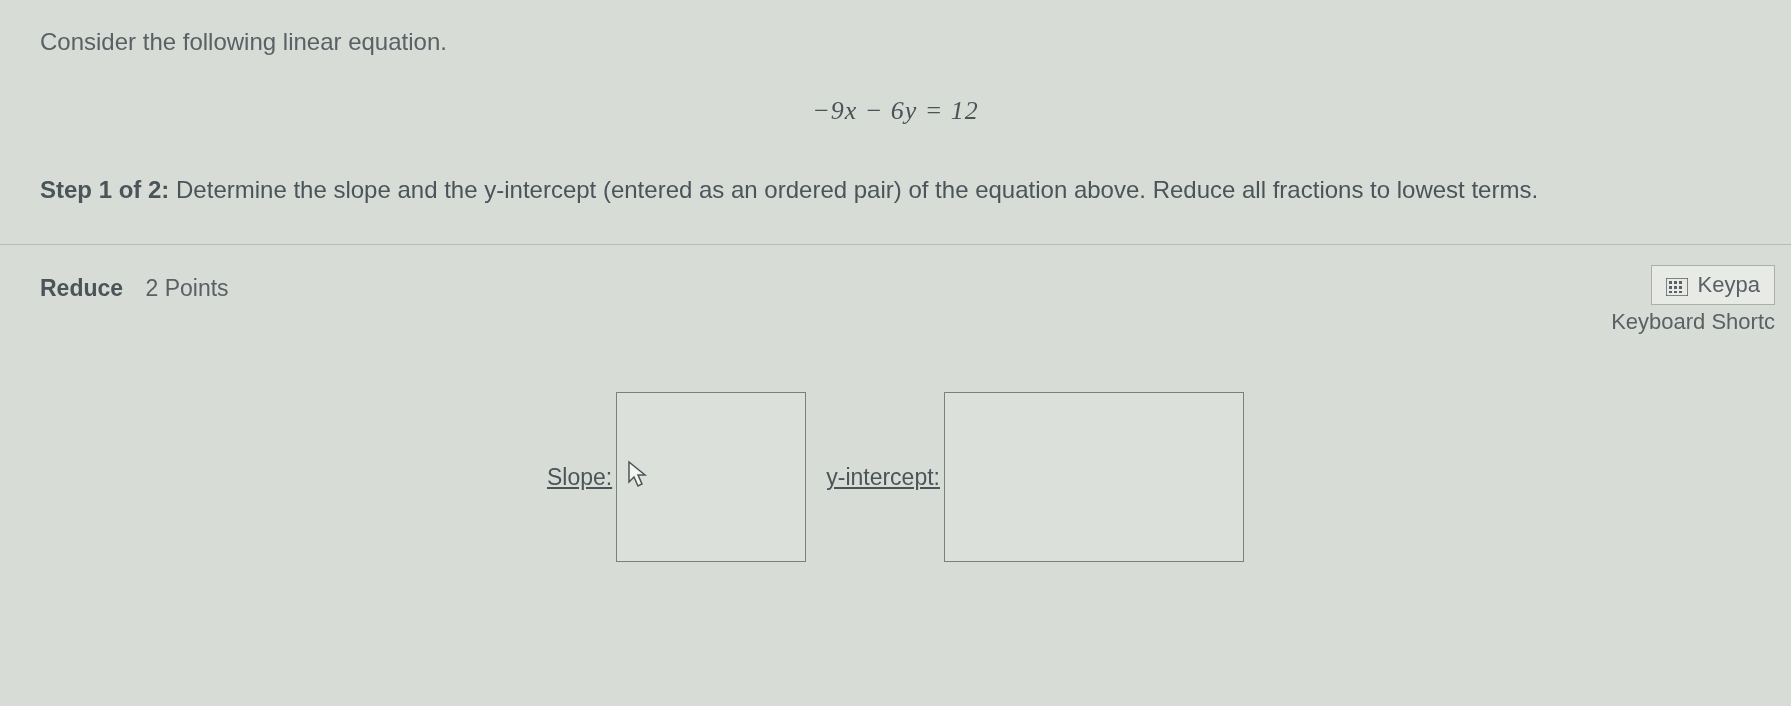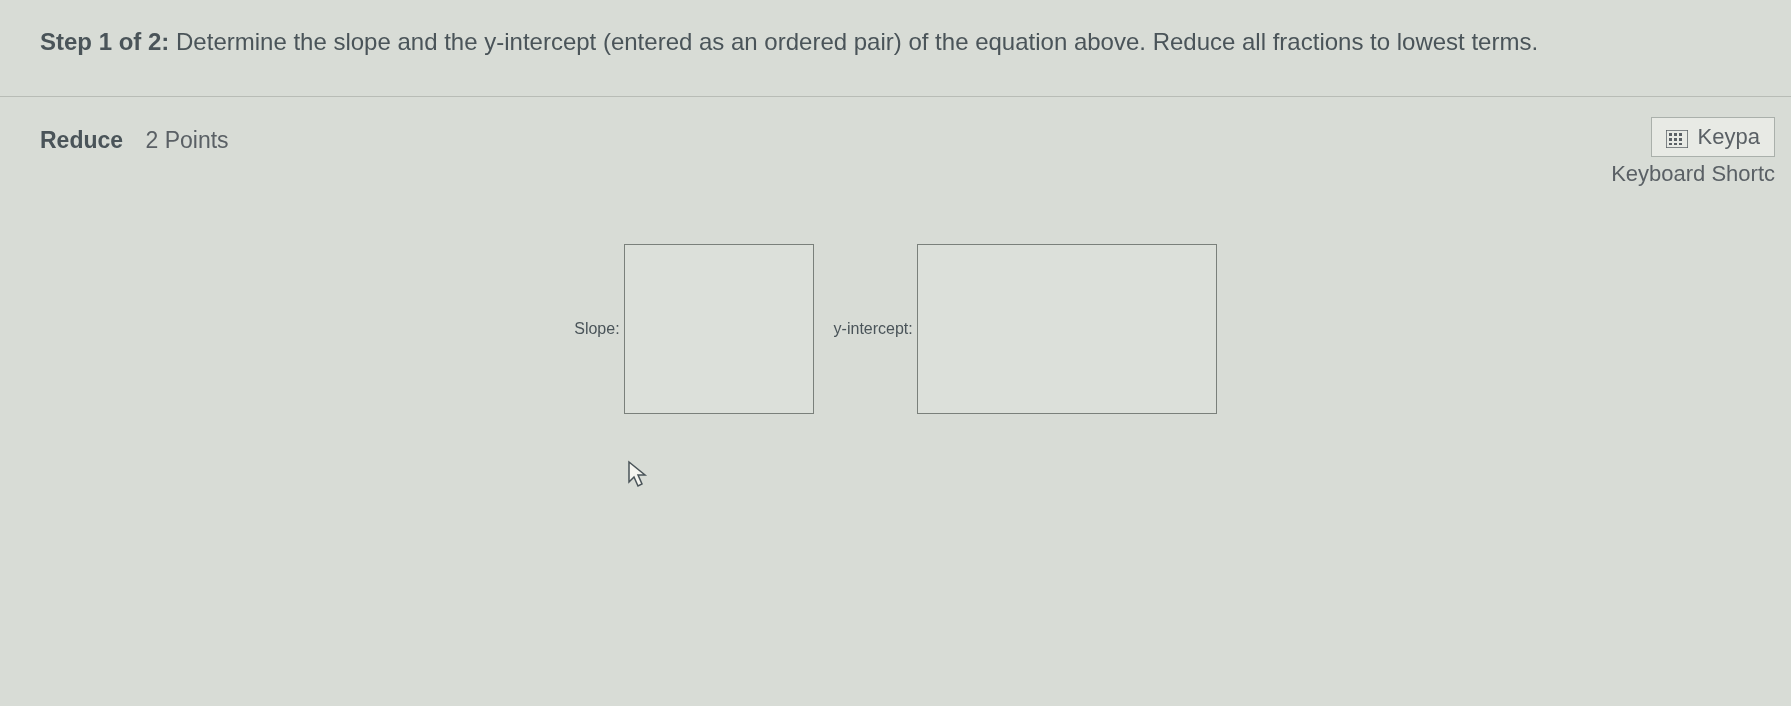--- a/index.html
+++ b/index.html
@@ -91,22 +91,23 @@
       justify-content: center;
       gap: 20px;
       margin-top: 90px;
     }
     .input-group {
       display: flex;
       align-items: center;
       gap: 4px;
     }
     .input-label {
-      font-size: 16px;
+      font-size: 23px;
       color: #4a5459;
+      text-decoration: underline;
     }
     .input-box {
       border: 1px solid #7a807b;
       background: #dce0da;
       font-size: 20px;
       padding: 4px 8px;
       color: #4a5459;
     }
     .slope-input {
       width: 190px;
@@ -120,20 +121,22 @@
       position: absolute;
       left: 627px;
       top: 460px;
       pointer-events: none;
     }
   </style>
 </head>
 <body>
 
 <div class="question-section">
+  <div class="intro-text">Consider the following linear equation.</div>
+  <div class="equation">−9x − 6y = 12</div>
   <div class="step-text">
     <span class="step-label">Step 1 of 2:</span><span> Determine the slope and the y-intercept (entered as an ordered pair) of the equation above. Reduce all fractions to lowest terms.</span>
   </div>
 </div>
 
 <div class="answer-section">
   <div class="answer-header">
     <span class="answer-label">Reduce</span>
     <span class="points">2 Points</span>
   </div>

